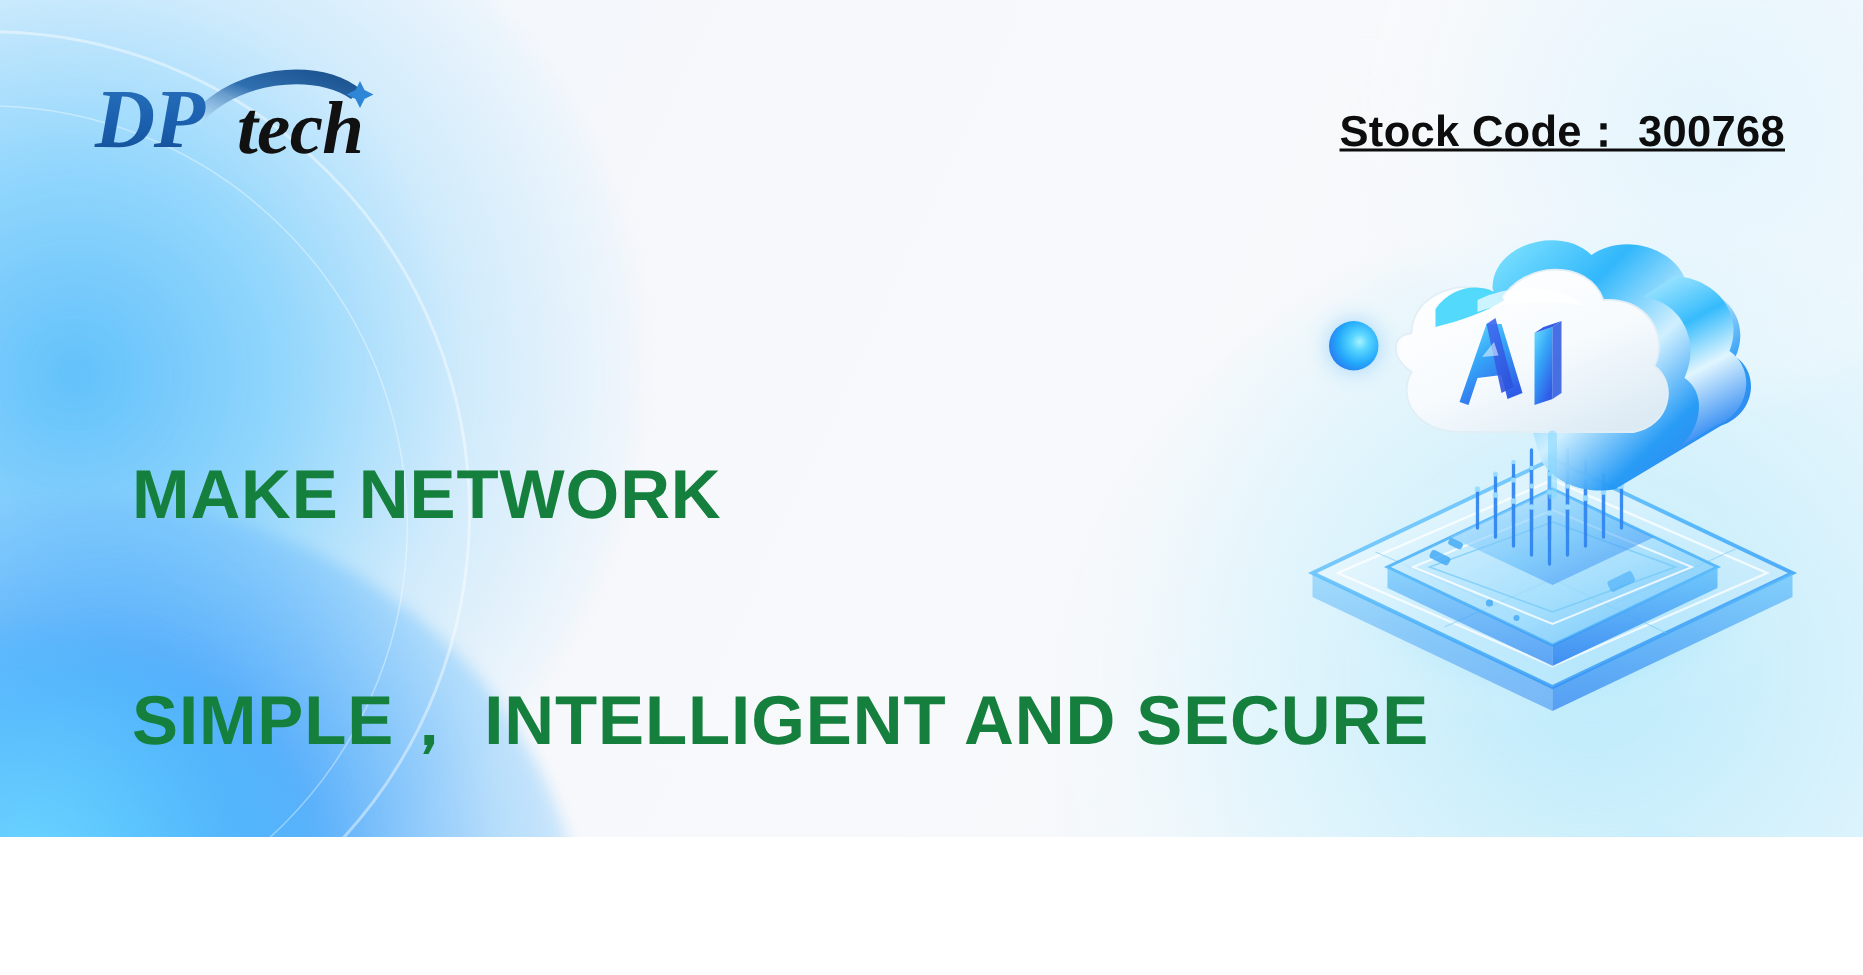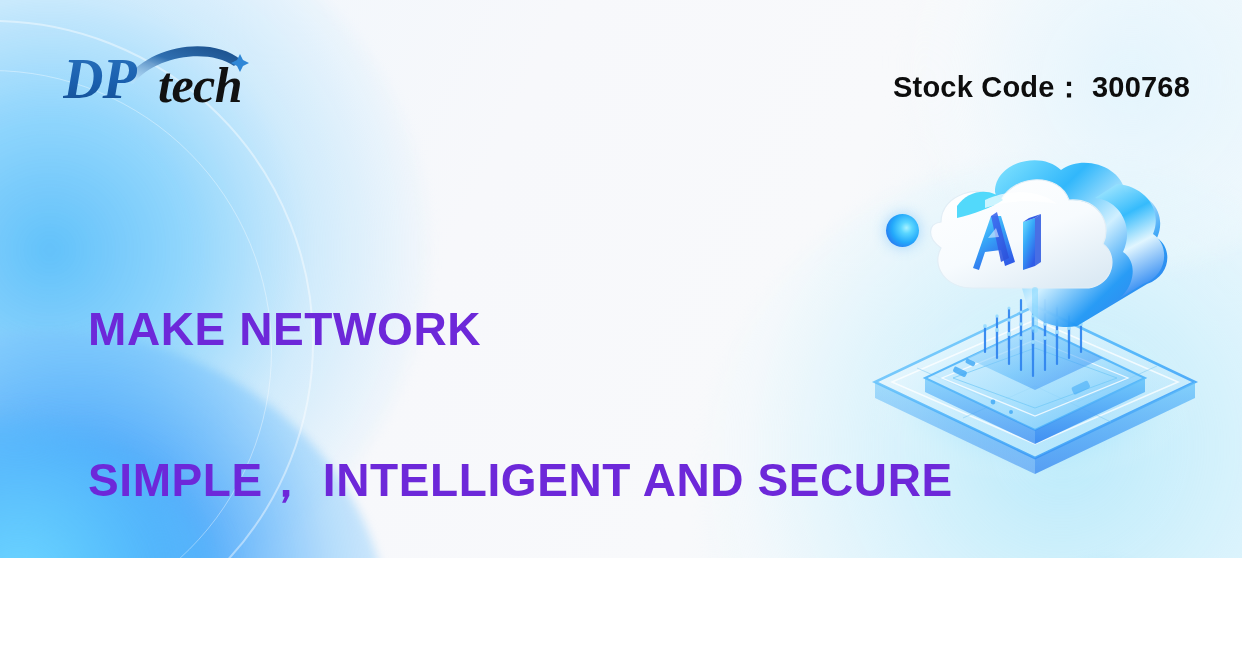--- a/index.html
+++ b/index.html
@@ -130,33 +130,34 @@
   .stock-code {
     position: absolute;
     right: 52px;
     top: 68px;
     font-size: 29px;
     font-weight: bold;
     color: #0d0d0d;
     letter-spacing: 0.2px;
     white-space: nowrap;
     font-family: "Liberation Sans", sans-serif;
+    text-decoration: underline;
   }
 
   
   .headline {
     position: absolute;
     left: 88px;
     top: 305px;
     width: 820px;
   }
   .headline-line {
     font-size: 46px;
     font-weight: bold;
-    color: #6d28d9;
+    color: #15803d;
     letter-spacing: 0.6px;
     line-height: 1.05;
     white-space: nowrap;
     font-family: "Liberation Sans", sans-serif;
   }
   .headline-line.second {
     margin-top: 103px;
   }
 
   

